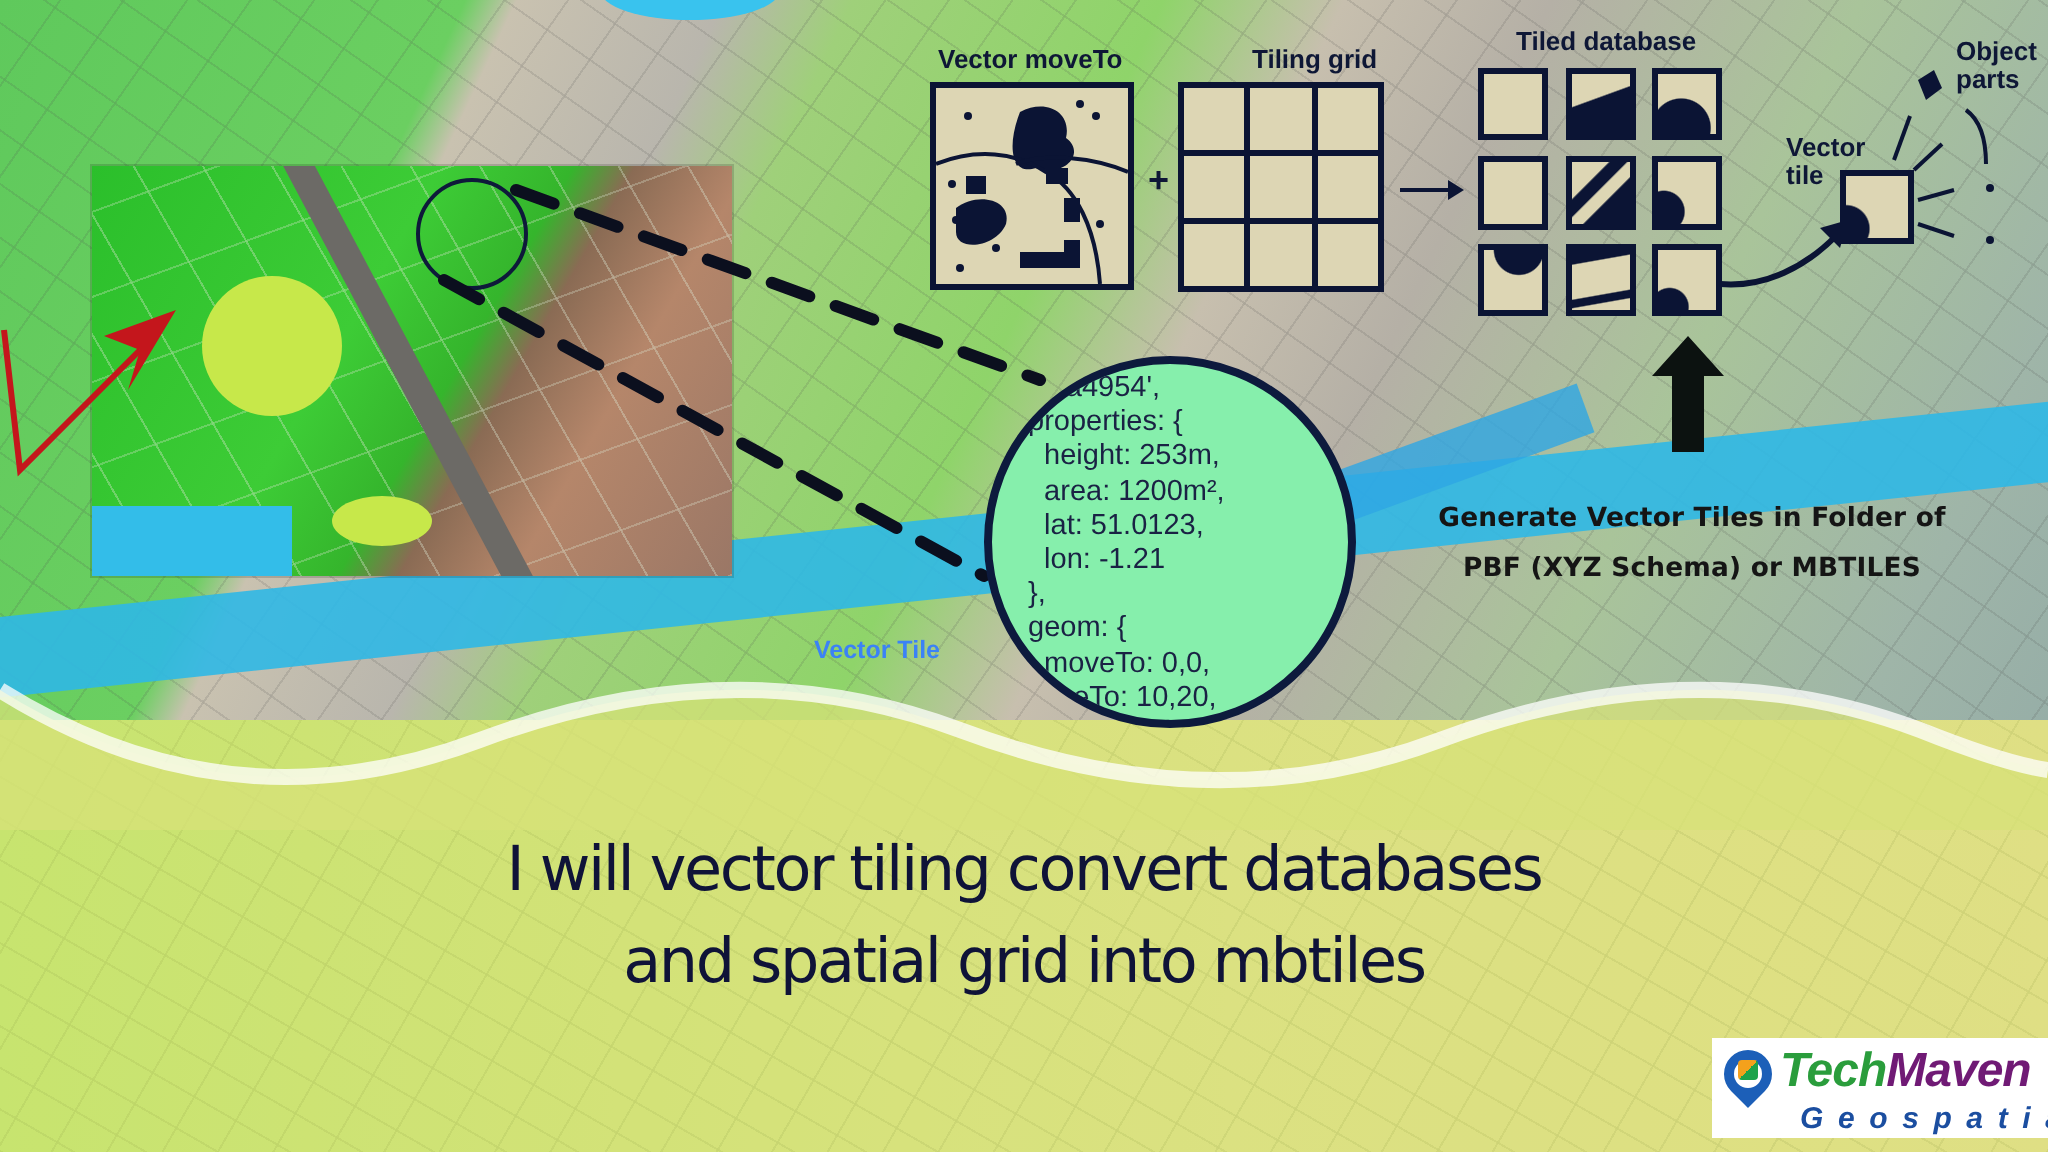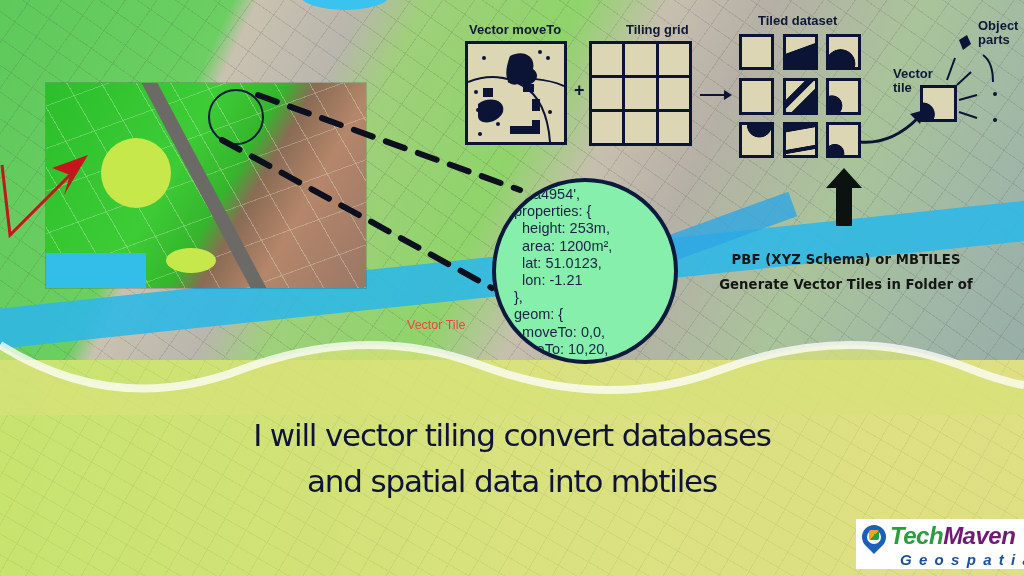--- a/index.html
+++ b/index.html
@@ -36,21 +36,21 @@
   .red-arrow{position:absolute;left:0;top:140px;}
   .diag-label{position:absolute;font-family:"Liberation Sans",sans-serif;font-weight:bold;font-size:13px;color:#0e1736;white-space:nowrap;}
   .tile{position:absolute;background:#ddd6b4;border:3px solid #0b1434;box-sizing:border-box;}
   .grid3{position:absolute;display:grid;grid-template-columns:repeat(3,1fr);grid-template-rows:repeat(3,1fr);background:#0b1434;gap:3px;padding:3px;box-sizing:border-box;}
   .grid3 div{background:#ddd6b4;}
   .plus{position:absolute;font-weight:bold;font-size:18px;color:#0e1736;}
 
   .lens{position:absolute;left:492px;top:178px;width:186px;height:186px;border-radius:50%;background:#86efac;border:4px solid #0d1a3d;box-sizing:border-box;overflow:hidden;}
   .lens pre{margin:0;position:absolute;left:18px;top:4px;font-family:"Liberation Sans",sans-serif;font-size:14.5px;line-height:17.2px;color:#1a2244;}
 
-  .vector-tile-label{position:absolute;left:407px;top:318px;font-weight:normal;font-size:12.5px;color:#ef4444;}
+  .vector-tile-label{position:absolute;left:407px;top:318px;font-weight:bold;font-size:12.5px;color:#3b82f6;}
   .black-arrow{position:absolute;left:826px;top:168px;}
   .generate-text{position:absolute;left:686px;top:247px;width:320px;text-align:center;font-family:"DejaVu Sans",sans-serif;font-weight:bold;font-size:13.2px;line-height:25px;color:#151515;letter-spacing:.1px;}
 
   .headline{position:absolute;left:0;top:412px;width:1024px;text-align:center;font-family:"DejaVu Sans",sans-serif;font-size:31px;line-height:46px;color:#0f1338;letter-spacing:-1.2px;}
 
   .logo{position:absolute;left:856px;top:519px;width:168px;height:50px;background:#fff;}
   .logo .pin{position:absolute;left:6px;top:6px;width:24px;height:24px;border-radius:50% 50% 50% 0;transform:rotate(-45deg);background:#1c5fb8;}
   .logo .pin::after{content:"";position:absolute;left:5px;top:5px;width:14px;height:14px;border-radius:50%;background:#fff;}
   .logo .pin-dot{position:absolute;left:13px;top:11px;width:10px;height:10px;background:linear-gradient(135deg,#f4a11c 0 50%,#1ea34a 50%);border-radius:2px;z-index:2;}
   .logo .brand{position:absolute;left:34px;top:3px;font-family:"Liberation Sans",sans-serif;font-weight:bold;font-style:italic;font-size:24px;letter-spacing:-.5px;}
@@ -131,21 +131,21 @@
     <div></div>
     <div></div>
     <div></div>
 </div>
 
 <svg style="position:absolute;left:700px;top:88px" width="32" height="14">
   <line x1="0" y1="7" x2="24" y2="7" stroke="#0b1434" stroke-width="2"></line>
     <polygon points="24,2 32,7 24,12" fill="#0b1434"></polygon>
 </svg>
 
-<div class="diag-label" style="left:758px;top:13px;">Tiled dataset</div>
+<div class="diag-label" style="left:758px;top:13px;">Tiled database</div>
 <div>
   <div class="tile" style="left:739px;top:34px;width:35px;height:36px;"></div>
   <div class="tile" style="left:783px;top:34px;width:35px;height:36px;background:linear-gradient(160deg,#ddd6b4 40%,#0b1434 42%);"></div>
   <div class="tile" style="left:826px;top:34px;width:35px;height:36px;background:radial-gradient(circle at 40% 90%,#0b1434 45%,#ddd6b4 47%);"></div>
   <div class="tile" style="left:739px;top:78px;width:35px;height:37px;"></div>
   <div class="tile" style="left:783px;top:78px;width:35px;height:37px;background:linear-gradient(135deg,#ddd6b4 30%,#0b1434 32%,#0b1434 45%,#ddd6b4 47%,#ddd6b4 60%,#0b1434 62%);"></div>
   <div class="tile" style="left:826px;top:78px;width:35px;height:37px;background:radial-gradient(circle at 10% 80%,#0b1434 28%,#ddd6b4 30%);"></div>
   <div class="tile" style="left:739px;top:122px;width:35px;height:36px;background:radial-gradient(circle at 60% 0%,#0b1434 35%,#ddd6b4 37%);"></div>
   <div class="tile" style="left:783px;top:122px;width:35px;height:36px;background:linear-gradient(170deg,#0b1434 20%,#ddd6b4 22%,#ddd6b4 70%,#0b1434 72%,#0b1434 82%,#ddd6b4 84%);"></div>
   <div class="tile" style="left:826px;top:122px;width:35px;height:36px;background:radial-gradient(circle at 20% 95%,#0b1434 25%,#ddd6b4 27%);"></div>
@@ -191,27 +191,27 @@
   lineTo: 3,32,...</pre>
 </div>
 
 <div class="vector-tile-label">Vector Tile</div>
 
 <svg class="black-arrow" width="36" height="58" viewBox="0 0 36 58">
   <polygon points="18,0 36,20 26,20 26,58 10,58 10,20 0,20" fill="#0c1210"></polygon>
 </svg>
 
 <div class="generate-text">
+  <div>Generate Vector Tiles in Folder of</div>
   <div>PBF (XYZ Schema) or MBTILES</div>
-  <div>Generate Vector Tiles in Folder of</div>
 </div>
 
 <div class="headline">
   <div>I will vector tiling convert databases</div>
-  <div>and spatial data into mbtiles</div>
+  <div>and spatial grid into mbtiles</div>
 </div>
 
 <div class="logo">
   <div class="pin"></div>
   <div class="pin-dot"></div>
   <div class="brand"><span class="tech">Tech</span><span class="maven">Maven</span></div>
   <div class="sub">Geospatial</div>
 </div>
 
 </body></html>

